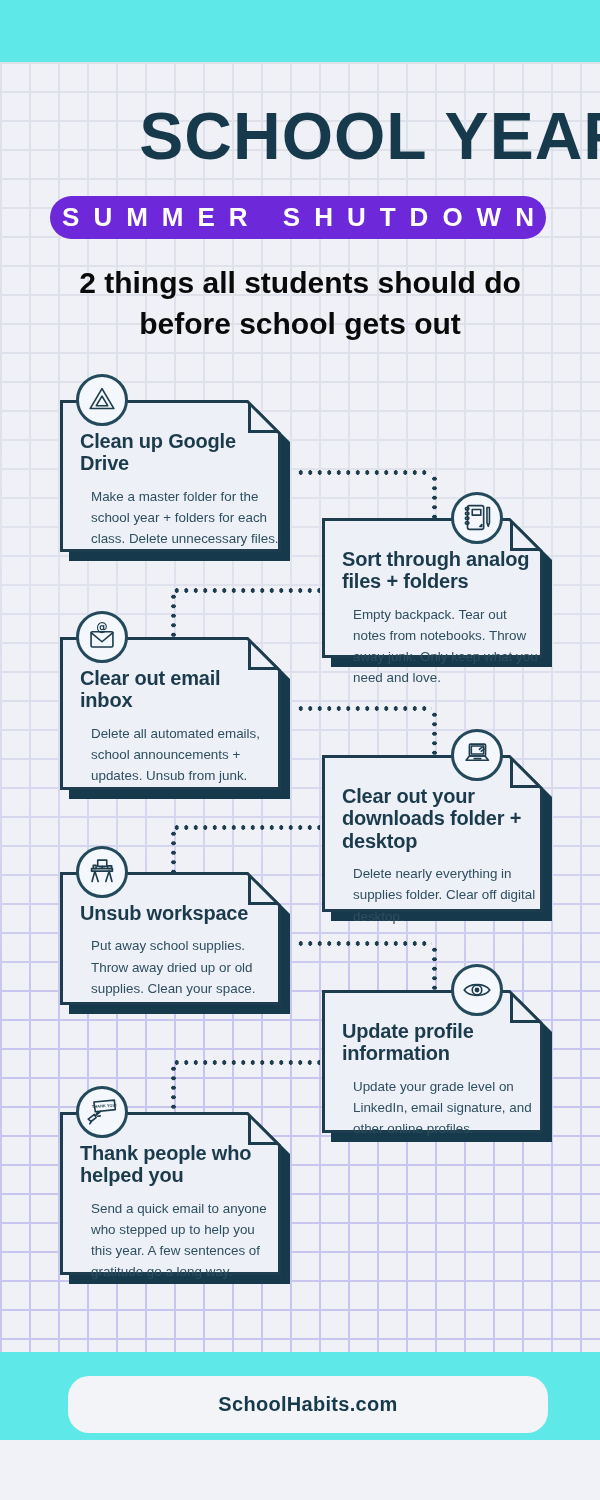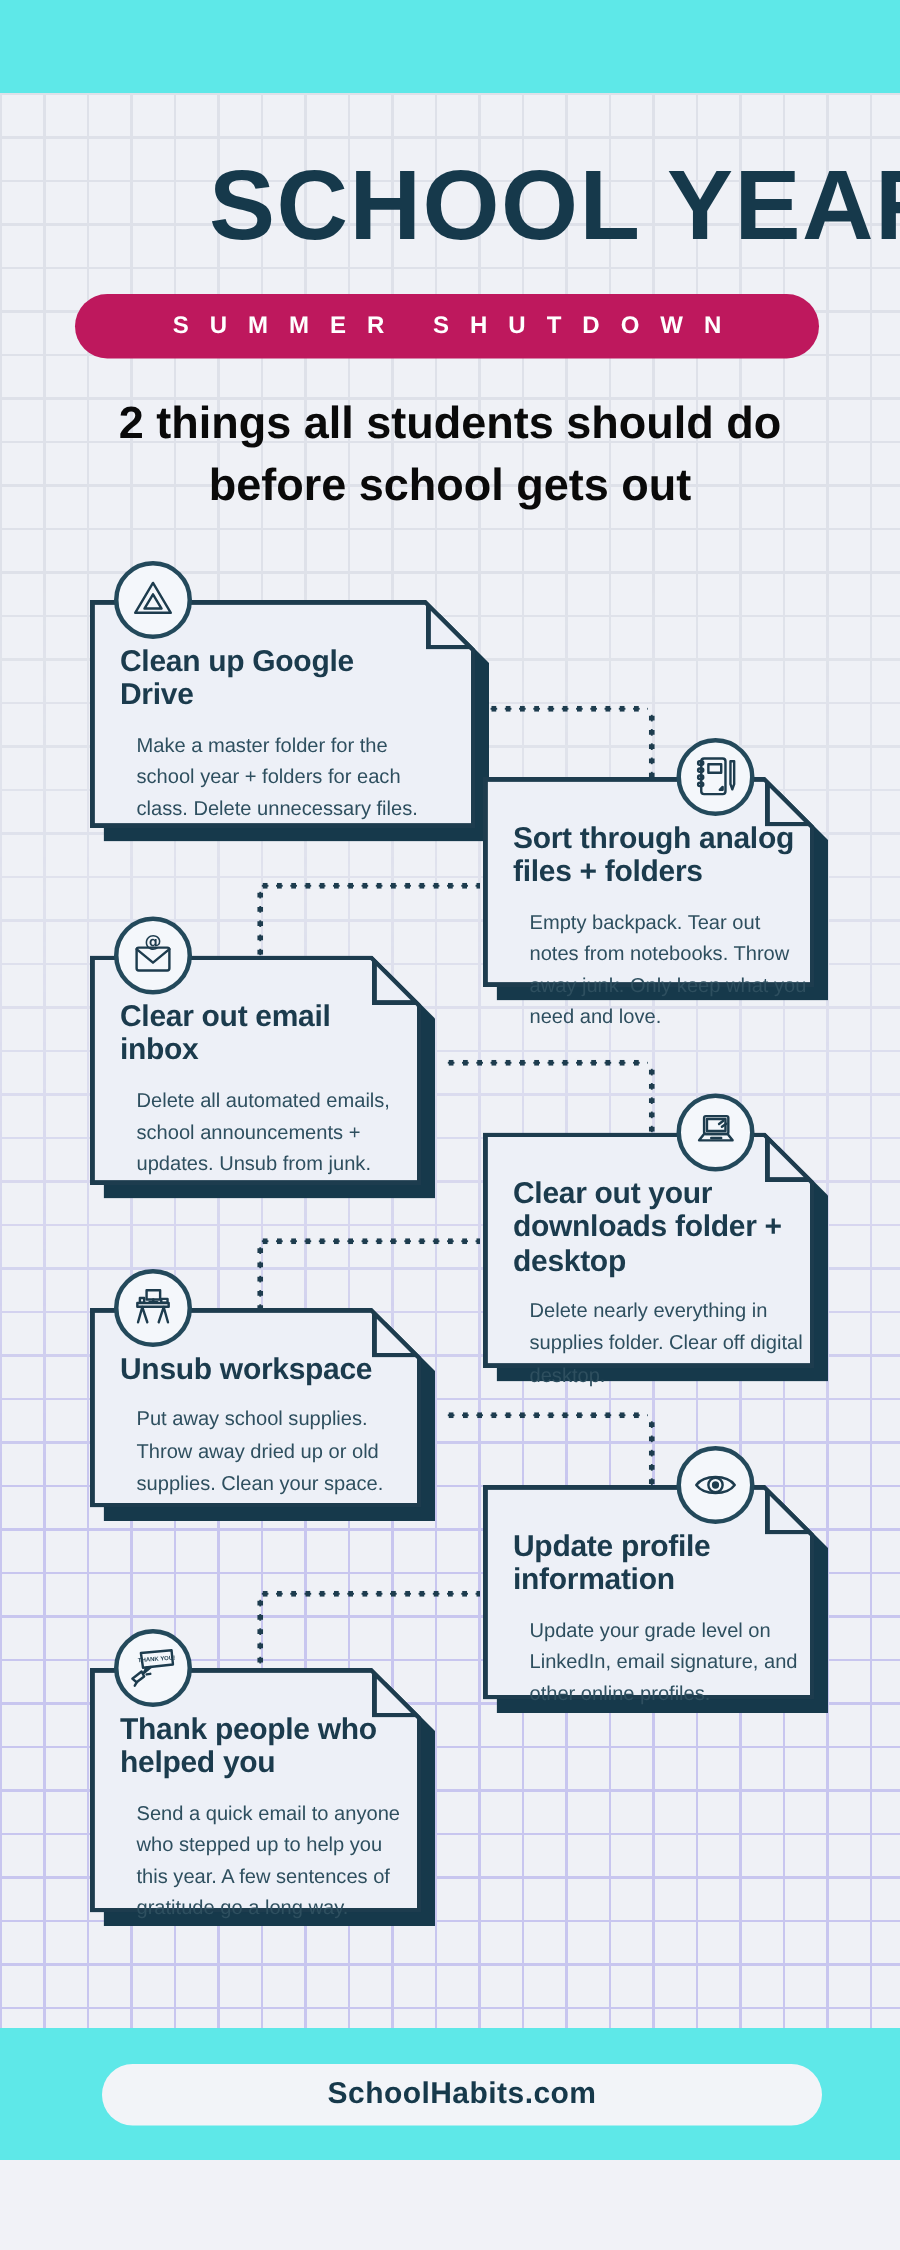--- a/index.html
+++ b/index.html
@@ -25,23 +25,23 @@
     background-image:
       repeating-linear-gradient(to right,#C8C6EF 0 1.6px,transparent 1.6px 29px),
       repeating-linear-gradient(to bottom,#C8C6EF 0 1.6px,transparent 1.6px 29px);
     -webkit-mask-image:linear-gradient(to bottom,transparent 25%,#000 72%);
     mask-image:linear-gradient(to bottom,transparent 25%,#000 72%);
   }
 
   
   .title{position:absolute;top:98px;left:0;width:600px;text-align:right;
     font-size:66px;font-weight:bold;color:#16394B;letter-spacing:1px;white-space:nowrap;margin-left:32px;}
-  .badge-pill{position:absolute;top:196px;left:50px;width:496px;height:43px;background:#be185d;
+  .badge-pill{position:absolute;top:196px;left:50px;width:496px;height:43px;background:#6d28d9;
     border-radius:22px;display:flex;align-items:center;justify-content:center;
-    color:#FFFFFF;font-weight:bold;font-size:16px;letter-spacing:14px;padding-left:14px;box-sizing:border-box;white-space:nowrap;}
+    color:#FFFFFF;font-weight:bold;font-size:26px;letter-spacing:14px;padding-left:14px;box-sizing:border-box;white-space:nowrap;}
   .subtitle{position:absolute;top:262px;left:30px;width:540px;text-align:center;
     font-size:30px;font-weight:bold;color:#0A0A0A;line-height:1.38;}
 
   
   .dot-h{position:absolute;height:5px;background-repeat:repeat-x;background-size:9.5px 5px;
     background-image:radial-gradient(circle 2.1px at 4.75px 2.5px,#1D3C4E 98%,rgba(0,0,0,0));}
   .dot-v{position:absolute;width:5px;background-repeat:repeat-y;background-size:5px 9.5px;
     background-image:radial-gradient(circle 2.1px at 2.5px 4.75px,#1D3C4E 98%,rgba(0,0,0,0));}
 
   
@@ -59,30 +59,30 @@
   .card p{margin:11px;font-size:13.4px;line-height:1.58;color:#2E4F5F;width:188px;}
   .badge-circle{position:absolute;top:-26px;width:52px;height:52px;box-sizing:border-box;
     border:3px solid #23495B;border-radius:50%;background:#F4F7FB;
     display:flex;align-items:center;justify-content:center;}
   .side-left .badge-circle{left:16px;}
   .side-right .badge-circle{left:129px;}
   .icon-svg{stroke:#1D3C4E;fill:none;stroke-width:1.7;stroke-linejoin:round;stroke-linecap:round;}
   .icon-svg text{stroke:none;fill:#1D3C4E;}
 
   
-  .card1{left:60px;top:400px;height:152px;padding-left:36px;}
+  .card1{left:60px;top:400px;height:152px;}
   .card2{left:322px;top:518px;height:140px;}
   .card3{left:60px;top:637px;height:153px;}
   .card4{left:322px;top:755px;height:157px;}
   .card5{left:60px;top:872px;height:133px;}
   .card6{left:322px;top:990px;height:143px;}
   .card7{left:60px;top:1112px;height:163px;}
 
   
-  .site-pill{position:absolute;top:1376px;left:68px;width:480px;height:41px;background:#F2F4F8;
+  .site-pill{position:absolute;top:1376px;left:68px;width:480px;height:57px;background:#F2F4F8;
     border-radius:21px;display:flex;align-items:center;justify-content:center;
     font-size:20px;font-weight:bold;color:#16394B;letter-spacing:0.3px;}
 </style>
 </head>
 <body>
 
 <div class="page">
 
   <div class="band-top"></div>
 

